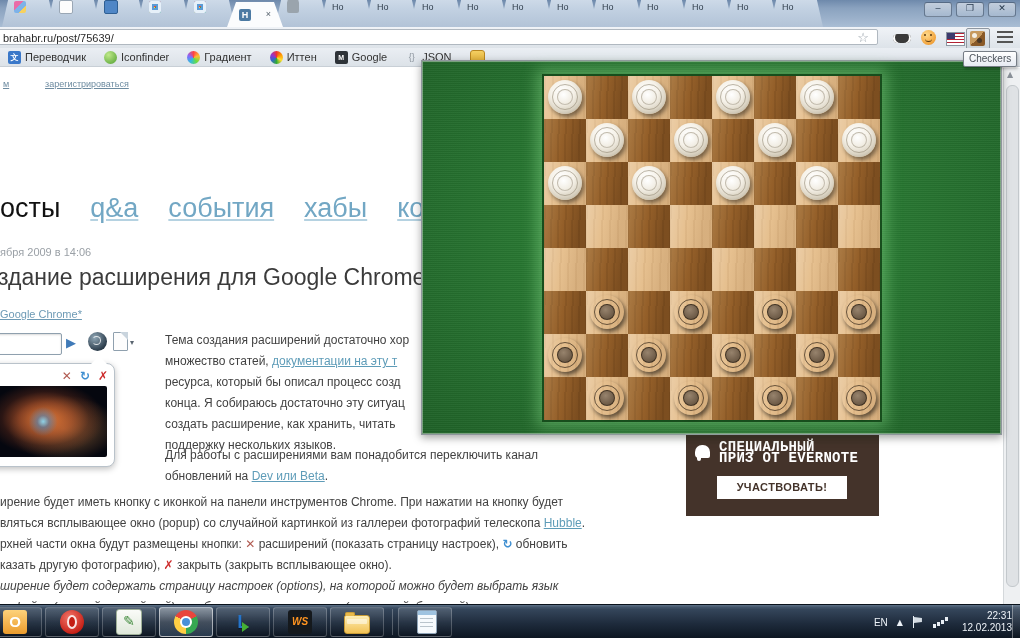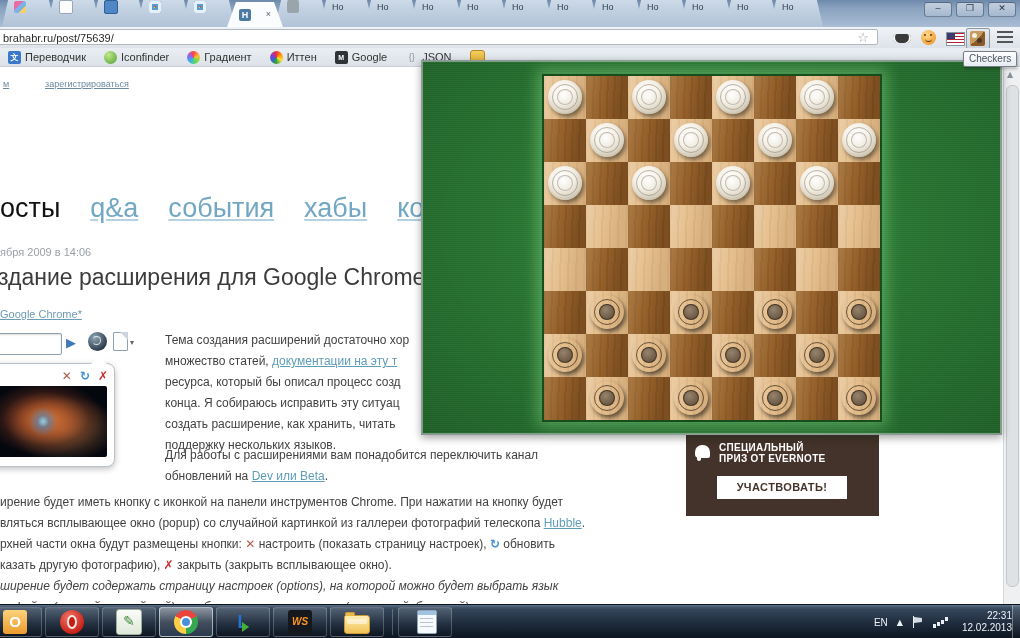--- a/index.html
+++ b/index.html
@@ -126,21 +126,21 @@
   #para2{left:165px;top:377px;width:430px;}
   #para3{left:0;top:424px;width:640px;}
   #para4{left:0;top:508px;width:640px;font-style:italic;}
 
   
   #ad{position:absolute;left:686px;top:356px;width:193px;height:160px;background:#44332a;
     color:#fff;z-index:5;}
   .ad-row{position:absolute;left:8px;display:flex;align-items:center;gap:5px;}
   .ad-count{font-size:21px;font-weight:bold;line-height:1;}
   .ad-x{font-size:13px;font-weight:bold;}
-  .ad-lines{font-size:10px;font-weight:bold;line-height:11px;letter-spacing:.3px;}
+  .ad-lines{font-size:14px;font-weight:bold;line-height:11px;letter-spacing:.3px;font-family:Liberation Mono, monospace;}
   .ad-ic{position:relative;width:20px;height:18px;flex:0 0 20px;}
   .ai-laptop::before{content:"";position:absolute;left:2px;top:2px;width:14px;height:9px;border:1.5px solid #fff;border-radius:1px;}
   .ai-laptop::after{content:"";position:absolute;left:0;top:13px;width:20px;height:2px;background:#fff;border-radius:1px;}
   .ai-phone::before{content:"";position:absolute;left:5px;top:0;width:9px;height:16px;border:1.5px solid #fff;border-radius:2px;}
   .ai-rocket::before{content:"";position:absolute;left:3px;top:0;width:14px;height:18px;background:#fff;
     clip-path:polygon(50% 0,64% 22%,64% 62%,92% 100%,50% 78%,8% 100%,36% 62%,36% 22%);}
   .ai-elephant::before{content:"";position:absolute;left:1px;top:1px;width:15px;height:13px;background:#fff;
     border-radius:7px 7px 2px 4px;}
   .ai-elephant::after{content:"";position:absolute;left:3px;top:12px;width:4px;height:5px;background:#fff;border-radius:0 0 2px 2px;}
   #ad-btn{position:absolute;left:31px;top:120px;width:130px;height:23px;background:#fff;
@@ -377,32 +377,32 @@
         <span class="inl-refresh glyph">↻</span>
         <span class="inl-close glyph">✗</span>
       </div>
       <div id="nebula"></div>
     </div>
 
     <div id="para1" class="para">
         <div class="line"><span>Тема создания расширений достаточно хор</span></div>
         <div class="line"><span>множество статей, </span><span class="plink">документации на эту т</span></div>
         <div class="line"><span>ресурса, который бы описал процесс созд</span></div>
-        <div class="line"><span>конца. Я собираюсь исправить эту ситуац</span></div>
+        <div class="line"><span>конца. Я собираюсь достаточно эту ситуац</span></div>
         <div class="line"><span>создать расширение, как хранить, читать</span></div>
         <div class="line"><span>поддержку нескольких языков.</span></div>
       </div>
     <div id="para2" class="para">
         <div class="line"><span>Для работы с расширениями вам понадобится переключить канал</span></div>
         <div class="line"><span>обновлений на </span><span class="plink">Dev или Beta</span><span>.</span></div>
       </div>
     <div id="para3" class="para">
         <div class="line"><span>ирение будет иметь кнопку с иконкой на панели инструментов Chrome. При нажатии на кнопку будет</span></div>
         <div class="line"><span>вляться всплывающее окно (popup) со случайной картинкой из галлереи фотографий телескопа </span><span class="plink">Hubble</span><span>.</span></div>
-        <div class="line"><span>рхней части окна будут размещены кнопки: </span><span class="inl-tools glyph">✕</span><span> настроить (показать страницу настроек), </span><span class="inl-refresh glyph">↻</span><span> обновить</span></div>
+        <div class="line"><span>рхней части окна будут размещены кнопки: </span><span class="inl-tools glyph">✕</span><span> расширений (показать страницу настроек), </span><span class="inl-refresh glyph">↻</span><span> обновить</span></div>
         <div class="line"><span>казать другую фотографию), </span><span class="inl-close glyph">✗</span><span> закрыть (закрыть всплывающее окно).</span></div>
       </div>
     <div id="para4" class="para">
         <div class="line"><span>ширение будет содержать страницу настроек (options), на которой можно будет выбрать язык</span></div>
         <div class="line"><span>ерфейса (русский, английский) и выбрать размер картинки (маленький, большой)</span></div>
       </div>
   </div>
 
   <div id="ad">
       <div class="ad-row" style="top: 2px;">

